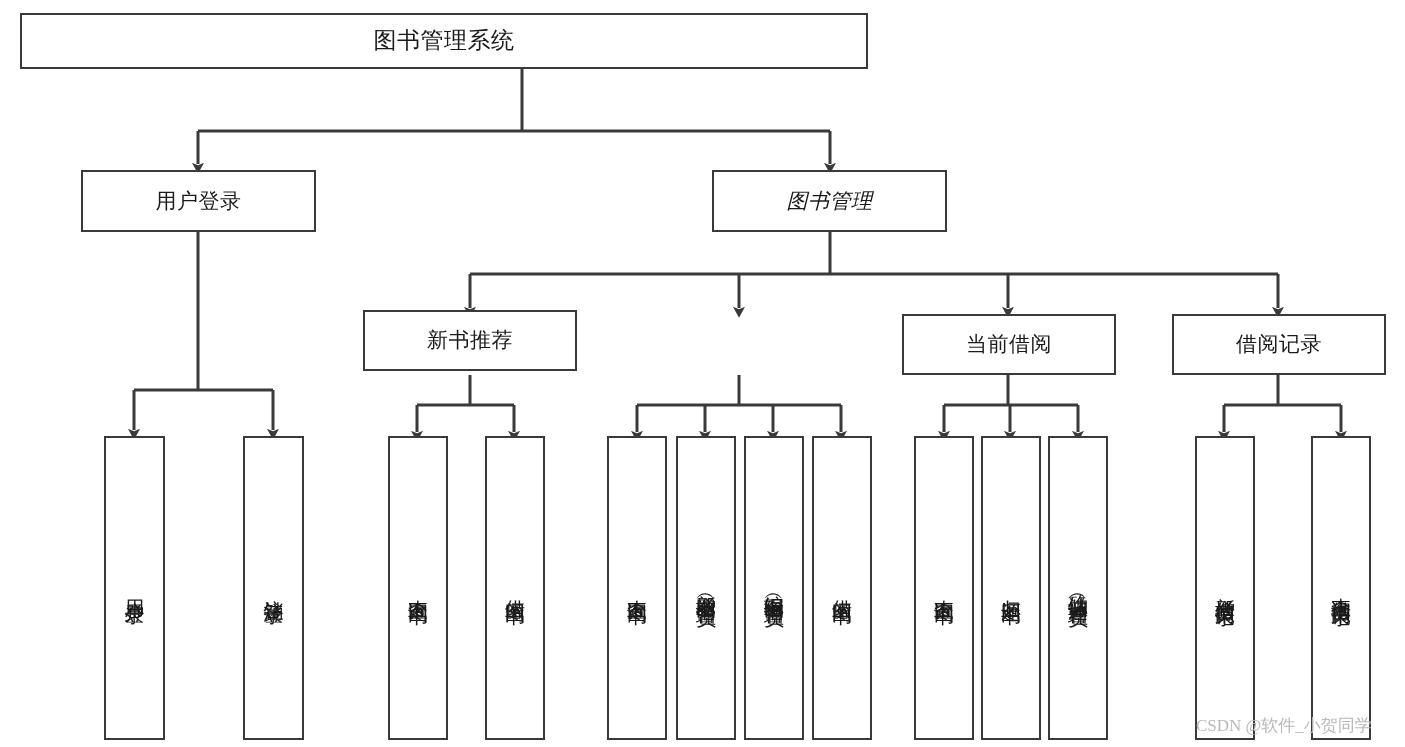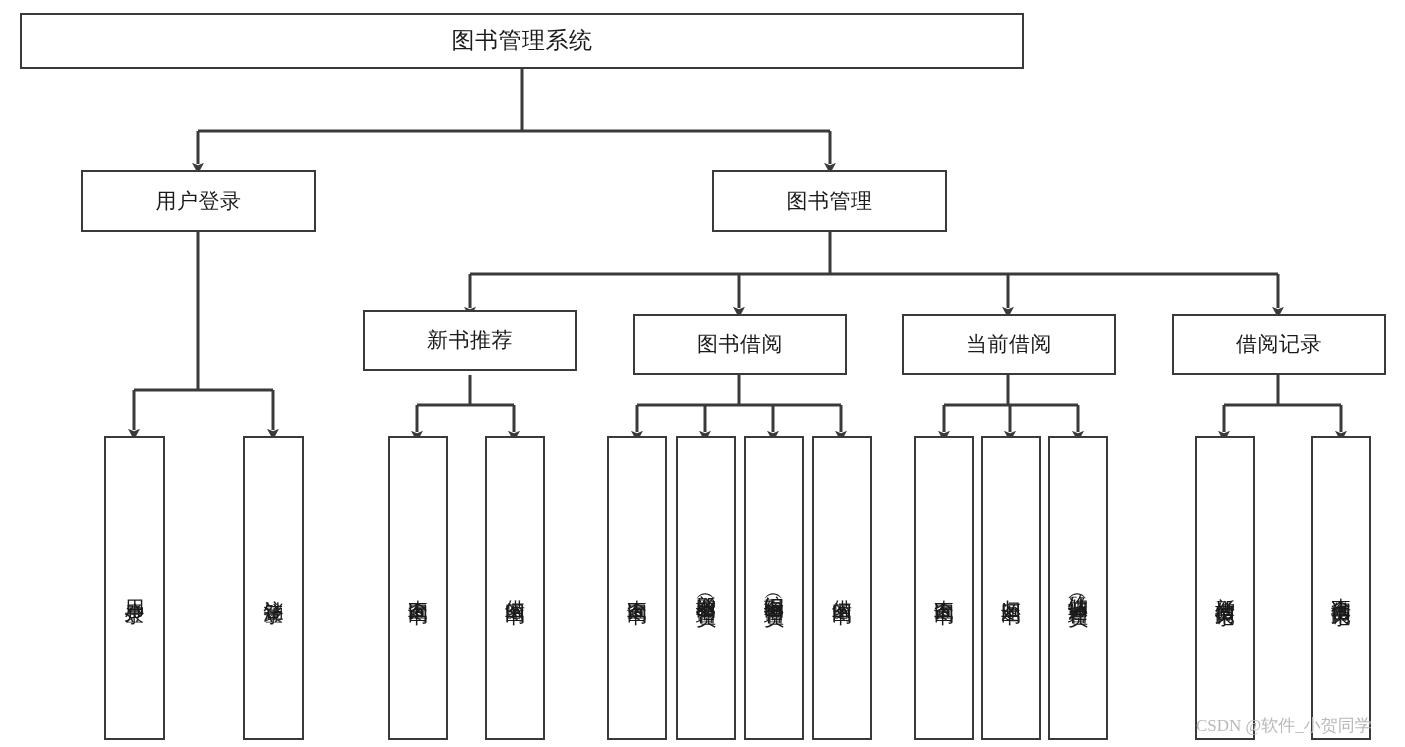--- a/index.html
+++ b/index.html
@@ -120,39 +120,36 @@
       <path d="M1010,405 L1010,432" marker-end="url(#arw)"></path>
       <path d="M1078,405 L1078,432" marker-end="url(#arw)"></path>
 
       <path d="M1278,375 L1278,405"></path>
       <path d="M1224,405 L1341,405"></path>
       <path d="M1224,405 L1224,432" marker-end="url(#arw)"></path>
       <path d="M1341,405 L1341,432" marker-end="url(#arw)"></path>
     </g>
   </svg>
 
-  <div class="node lv0" style="left:20px; top:13px; width:1004px; height:56px;">
+  <div class="node lv0" style="left:20px; top:13px; width:848px; height:56px;">
     <span class="lbl">图书管理系统</span>
   </div>
 
   <div class="node lv1" style="left:81px; top:170px; width:235px; height:62px;">
     <span class="lbl">用户登录</span>
   </div>
 
-  <div class="node lv1" style="left:712px; top:170px; width:235px; height:62px;">
+  <div class="node lv1" style="left:712px; top:170px; width:235px; height:62px;font-style:italic;">
     <span class="lbl">图书管理</span>
   </div>
 
   <div class="node lv2" style="left:363px; top:310px; width:214px; height:61px;">
     <span class="lbl">新书推荐</span>
   </div>
 
-  <div class="node lv2" style="left:633px; top:314px; width:214px; height:61px;">
-    <span class="lbl">图书借阅</span>
-  </div>
 
   <div class="node lv2" style="left:902px; top:314px; width:214px; height:61px;">
     <span class="lbl">当前借阅</span>
   </div>
 
   <div class="node lv2" style="left:1172px; top:314px; width:214px; height:61px;">
     <span class="lbl">借阅记录</span>
   </div>
 
   <div class="node leaf" style="left:104px; top:436px; width:61px; height:304px;">

